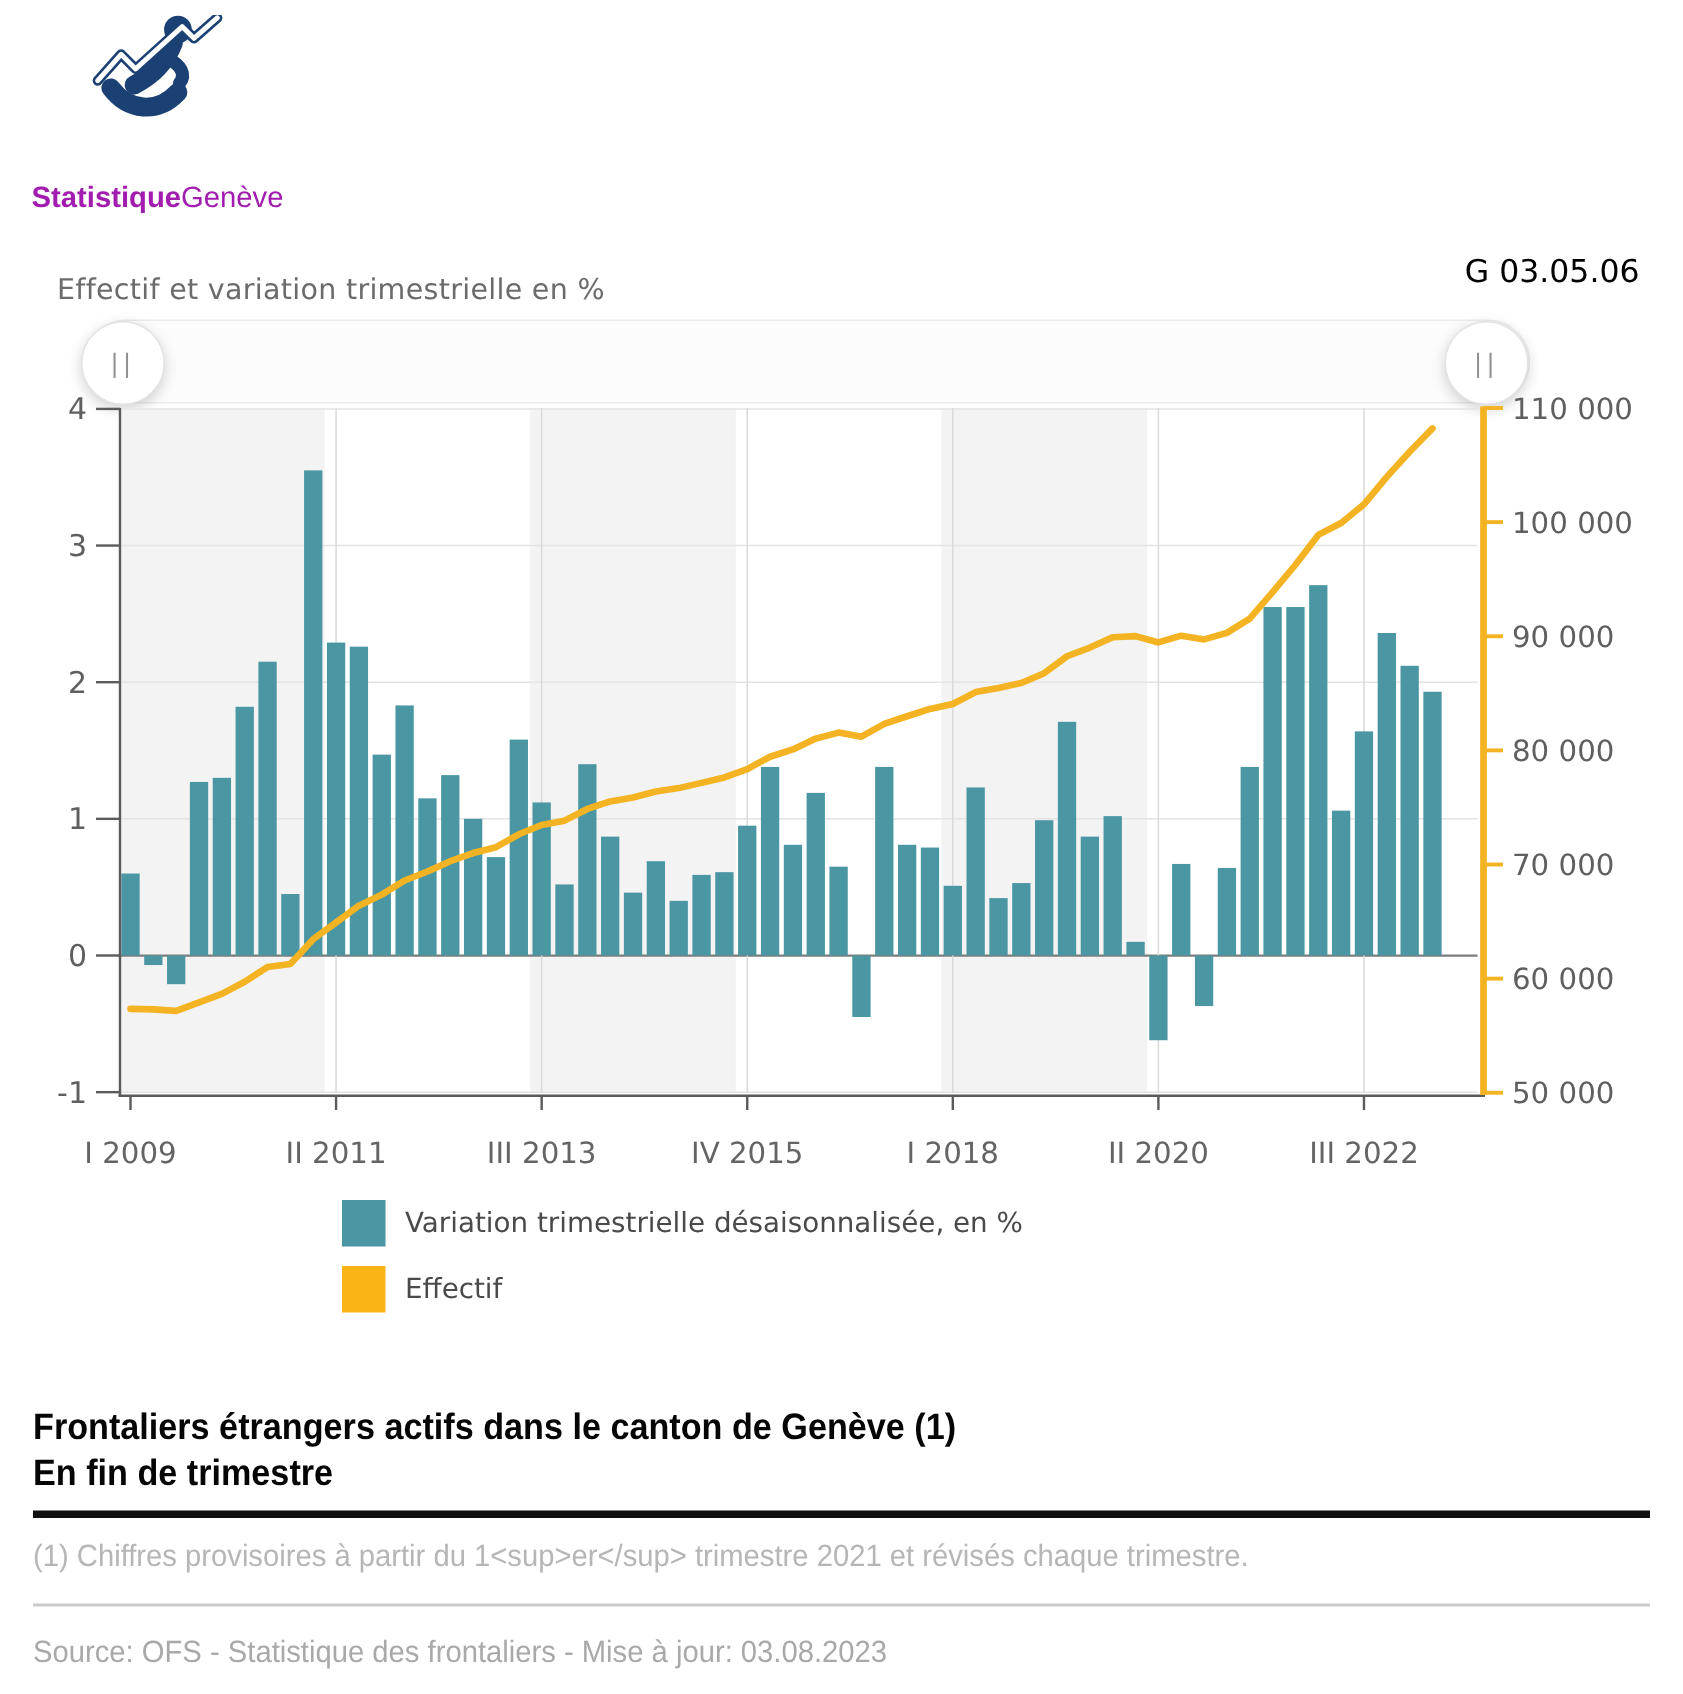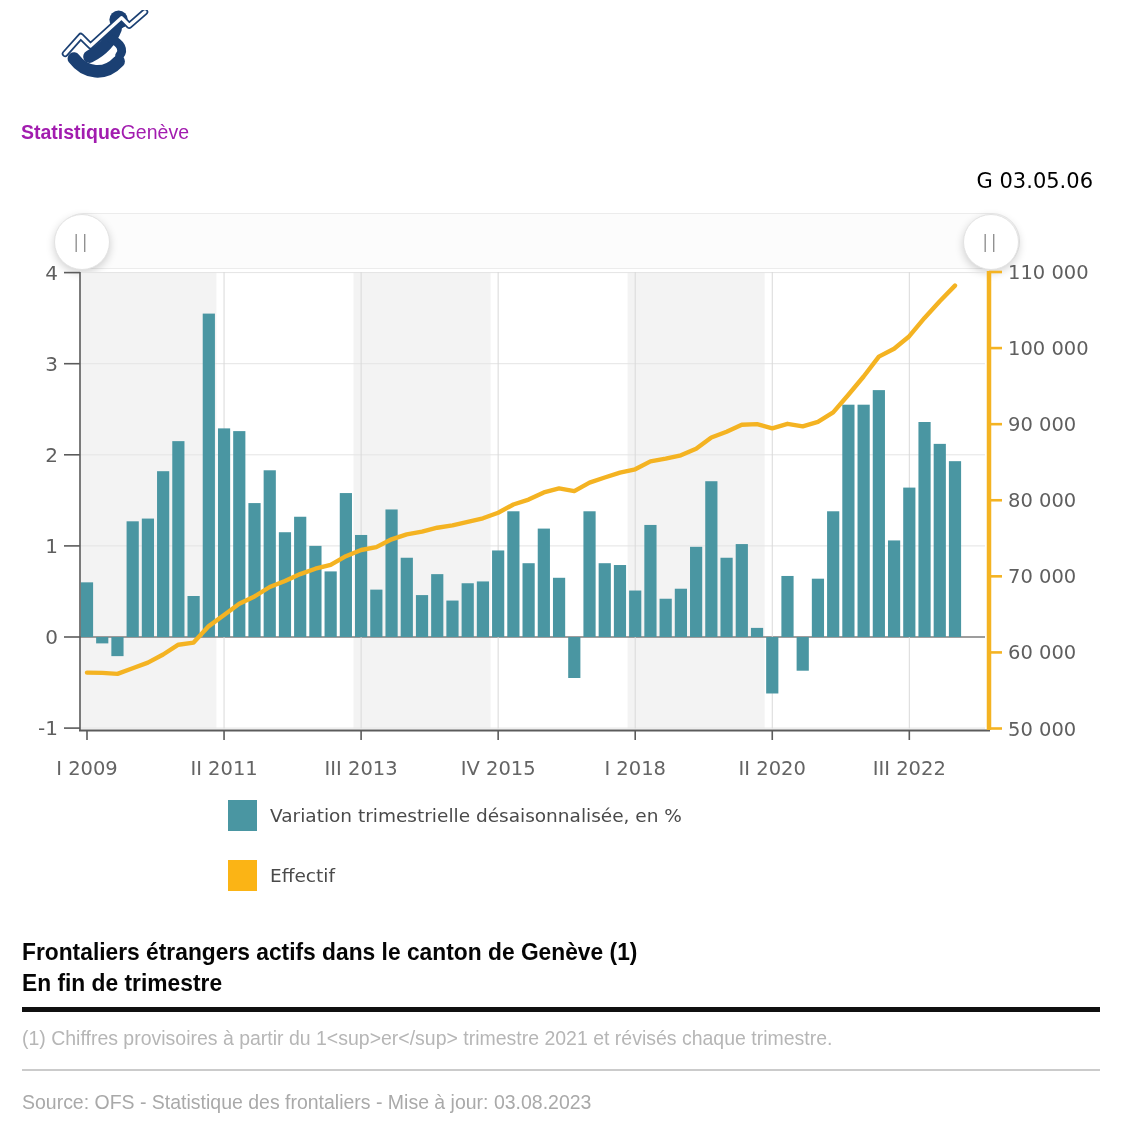--- a/index.html
+++ b/index.html
@@ -22,21 +22,21 @@
                  display:flex;align-items:center;justify-content:center;cursor:ew-resize;}
   .slider-handle.left{left:54px;}
   .slider-handle.right{left:963px;}
   .handle-glyph{font-size:16px;color:#8f8f8f;letter-spacing:3px;transform:scaleY(1.05);}
   
   .plot-svg{position:absolute;left:0;top:250px;width:1122px;height:530px;}
   
   .legend{position:absolute;left:228px;top:800px;}
   .legend-row{position:absolute;left:0;display:flex;align-items:center;}
   .legend-row.r0{top:0;}
-  .legend-row.r1{top:60px;text-align:center;}
+  .legend-row.r1{top:44px;text-align:center;}
   .legend-swatch{width:29px;height:31px;flex:0 0 29px;}
   .legend-label{margin-left:13px;font-size:18.5px;color:#4a4a4a;white-space:nowrap;}
   
   .f-title{position:absolute;left:22px;top:936px;font-family:"Liberation Sans",sans-serif;
            font-weight:700;font-size:24.5px;line-height:31px;color:#050505;
            transform:scaleX(.93);transform-origin:0 0;white-space:nowrap;}
   .rule-thick{position:absolute;left:22px;top:1007px;width:1078px;height:5px;background:#101010;}
   .f-note{position:absolute;left:22px;top:1026px;font-family:"Liberation Sans",sans-serif;
           font-size:20.5px;color:#b6b6b6;transform:scaleX(.95);transform-origin:0 0;white-space:nowrap;}
   .rule-thin{position:absolute;left:22px;top:1069px;width:1078px;height:2px;background:#cbcbcb;}
@@ -53,20 +53,21 @@
       <path d="M12,50 C24,66 44,68 58,53" stroke="#1b4073" stroke-width="13" stroke-linecap="round"></path>
       <path d="M55,19 C50,32 40,42 28,48" stroke="#1b4073" stroke-width="13" stroke-linecap="round"></path>
       <path d="M51,30 C60,34 64,41 59,47" stroke="#1b4073" stroke-width="9" stroke-linecap="round"></path>
       <circle cx="58" cy="10" r="9.5" fill="#1b4073"></circle>
       <polyline points="3,45 19,27 29,37 61,8 69,16 85,2" stroke="#1b4073" stroke-width="7" stroke-linejoin="round" stroke-linecap="round" fill="none"></polyline>
       <polyline points="3,45 19,27 29,37 61,8 69,16 85,2" stroke="#ffffff" stroke-width="3.4" stroke-linejoin="round" stroke-linecap="round" fill="none"></polyline>
     </svg>
     <div class="logo-word"><b>Statistique</b><span>Genève</span></div>
   </div>
 
+  <div class="chart-title">Effectif et variation trimestrielle en %</div>
   <div class="graph-id">G 03.05.06</div>
 
   <div class="slider-track"></div>
   <div class="slider-handle left">
     <span class="handle-glyph">||</span>
   </div>
   <div class="slider-handle right">
     <span class="handle-glyph">||</span>
   </div>
 

